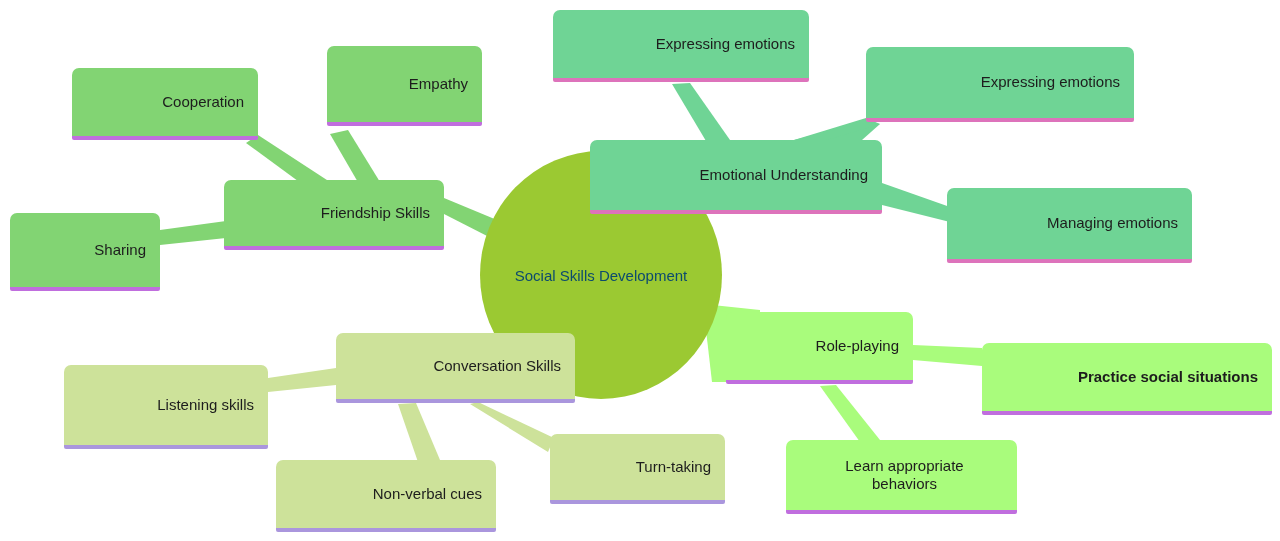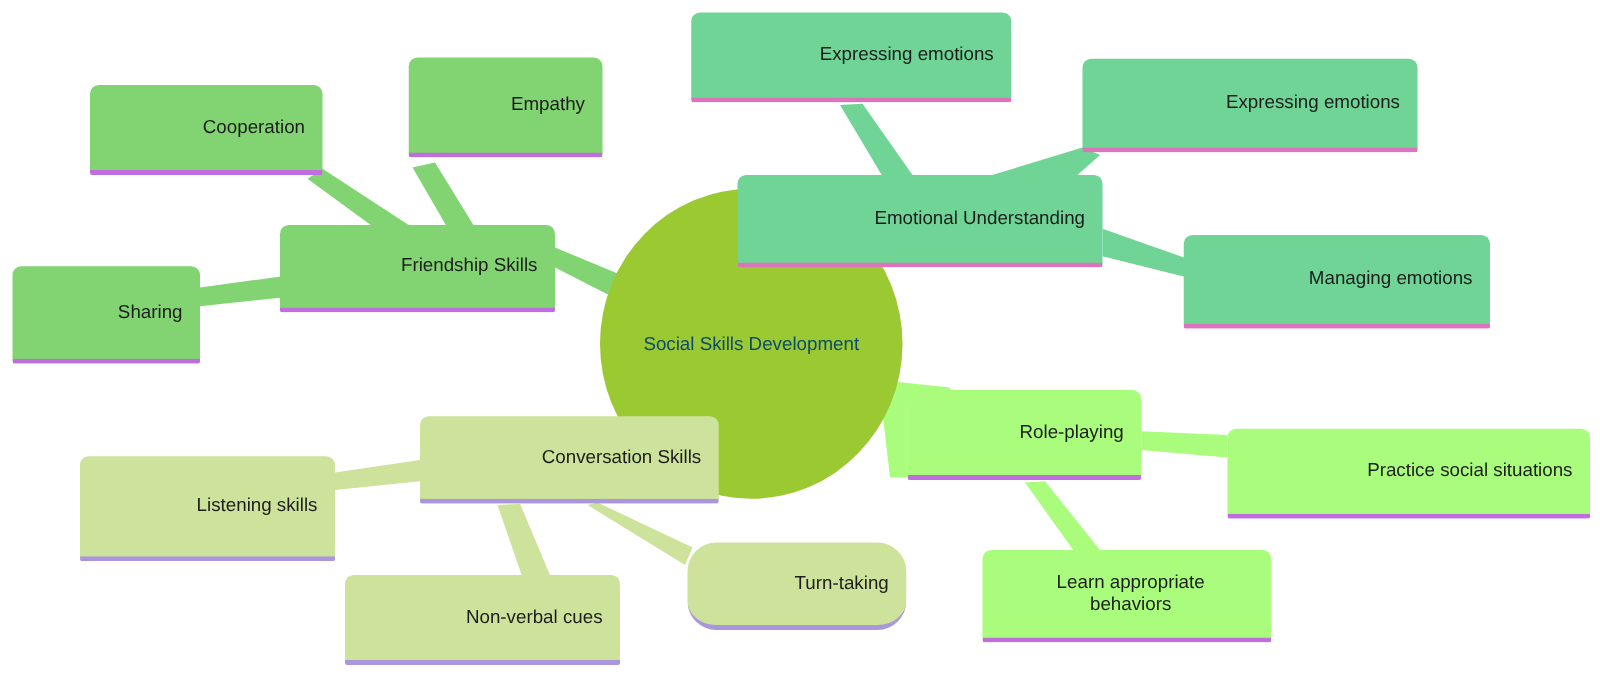--- a/index.html
+++ b/index.html
@@ -141,29 +141,29 @@
   </div>
 
   <div class="node" style="left:64px; top:365px; width:204px; height:84px; background:#cde29a; border-bottom:4px solid #aa96dd;">
     <span class="label">Listening skills</span>
   </div>
 
   <div class="node" style="left:276px; top:460px; width:220px; height:72px; background:#cde29a; border-bottom:4px solid #aa96dd;">
     <span class="label">Non-verbal cues</span>
   </div>
 
-  <div class="node" style="left:550px; top:434px; width:175px; height:70px; background:#cde29a; border-bottom:4px solid #aa96dd;border-radius:23px;">
+  <div class="node" style="left:550px; top:434px; width:175px; height:70px; background:#cde29a; border-bottom:4px solid #aa96dd;">
     <span class="label">Turn-taking</span>
   </div>
 
   <div class="node" style="left:726px; top:312px; width:187px; height:72px; background:#a9fc7c; border-bottom:4px solid #c06ede;">
     <span class="label">Role-playing</span>
   </div>
 
-  <div class="node" style="left:982px; top:343px; width:290px; height:72px; background:#a9fc7c; border-bottom:4px solid #c06ede;">
+  <div class="node" style="left:982px; top:343px; width:290px; height:72px; background:#a9fc7c; border-bottom:4px solid #c06ede;font-weight:bold;">
     <span class="label">Practice social situations</span>
   </div>
 
   <div class="node multiline" style="left:786px; top:440px; width:231px; height:74px; background:#a9fc7c; border-bottom:4px solid #c06ede;">
     <span class="label">Learn appropriate
 behaviors</span>
   </div>
 
 </div>
 

